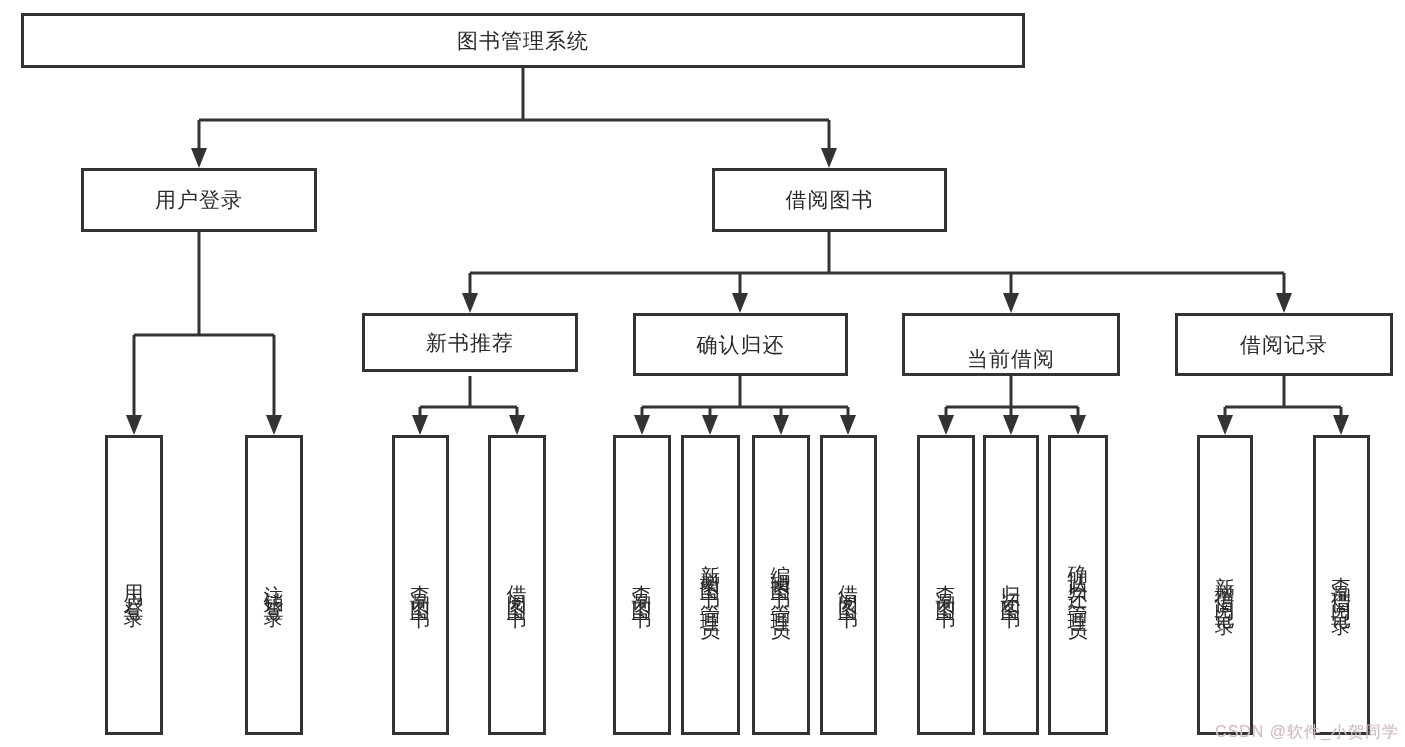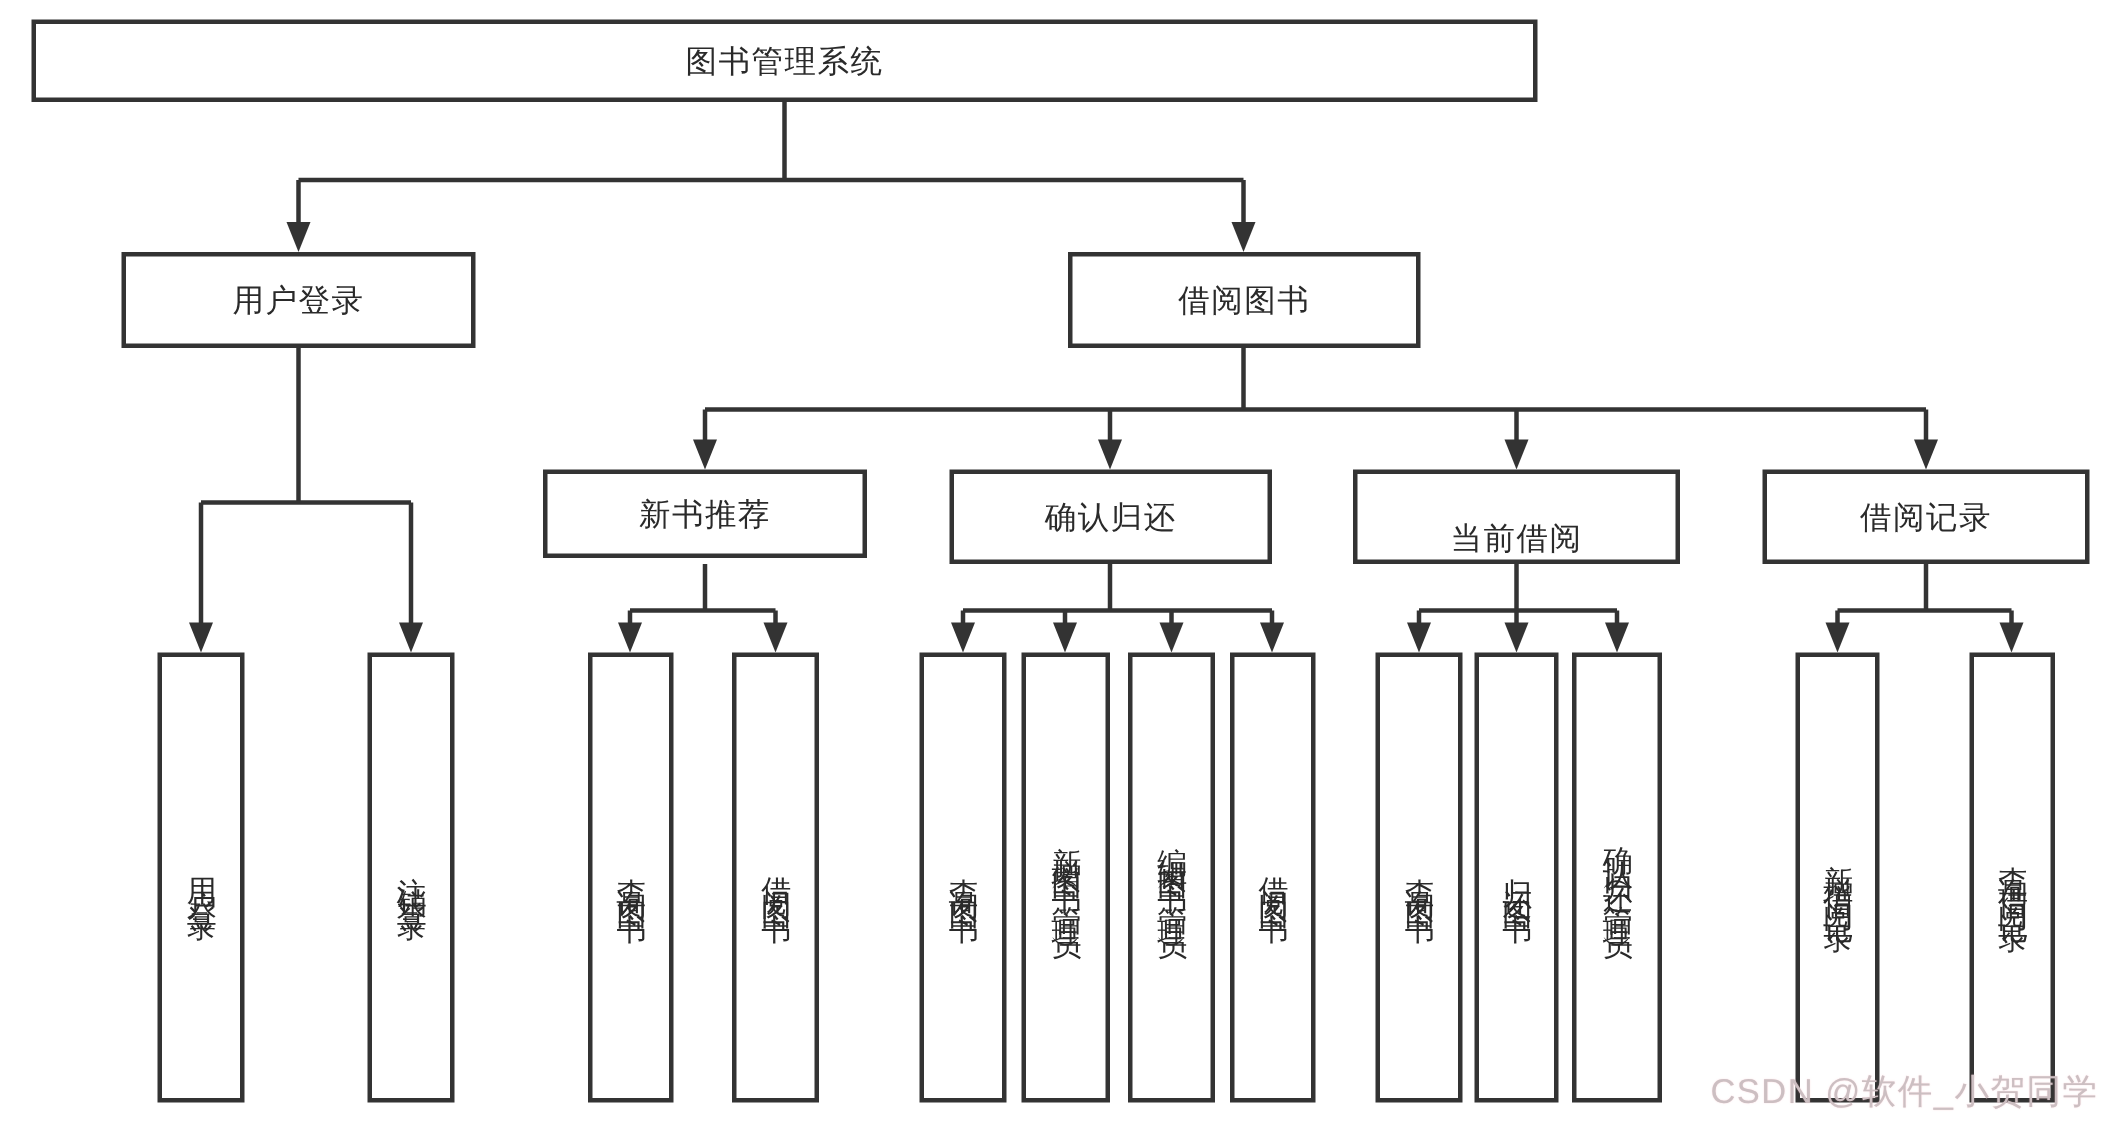--- a/index.html
+++ b/index.html
@@ -56,21 +56,21 @@
   .leaf{top:435px;height:300px;width:58px;}
   .n-a1{left:105px;} .n-a2{left:245px;}
   .n-b1{left:392px;width:57px;} .n-b2{left:488px;}
   .n-c1{left:613px;} .n-c2{left:681px;width:59px;} .n-c3{left:752px;} .n-c4{left:820px;width:57px;}
   .n-d1{left:917px;} .n-d2{left:983px;width:56px;} .n-d3{left:1048px;width:60px;}
   .n-e1{left:1197px;width:56px;} .n-e2{left:1313px;width:57px;}
   .watermark{
     position:absolute;
     right:6px;bottom:4px;
     z-index:3;
-    font-size:23px;
+    font-size:16px;
     letter-spacing:1px;
     color:var(--wm);
     text-shadow:0 0 1px rgba(244,180,190,0.55);
     white-space:nowrap;
     margin-left:24px;
   }
 </style>
 </head>
 <body>
 

